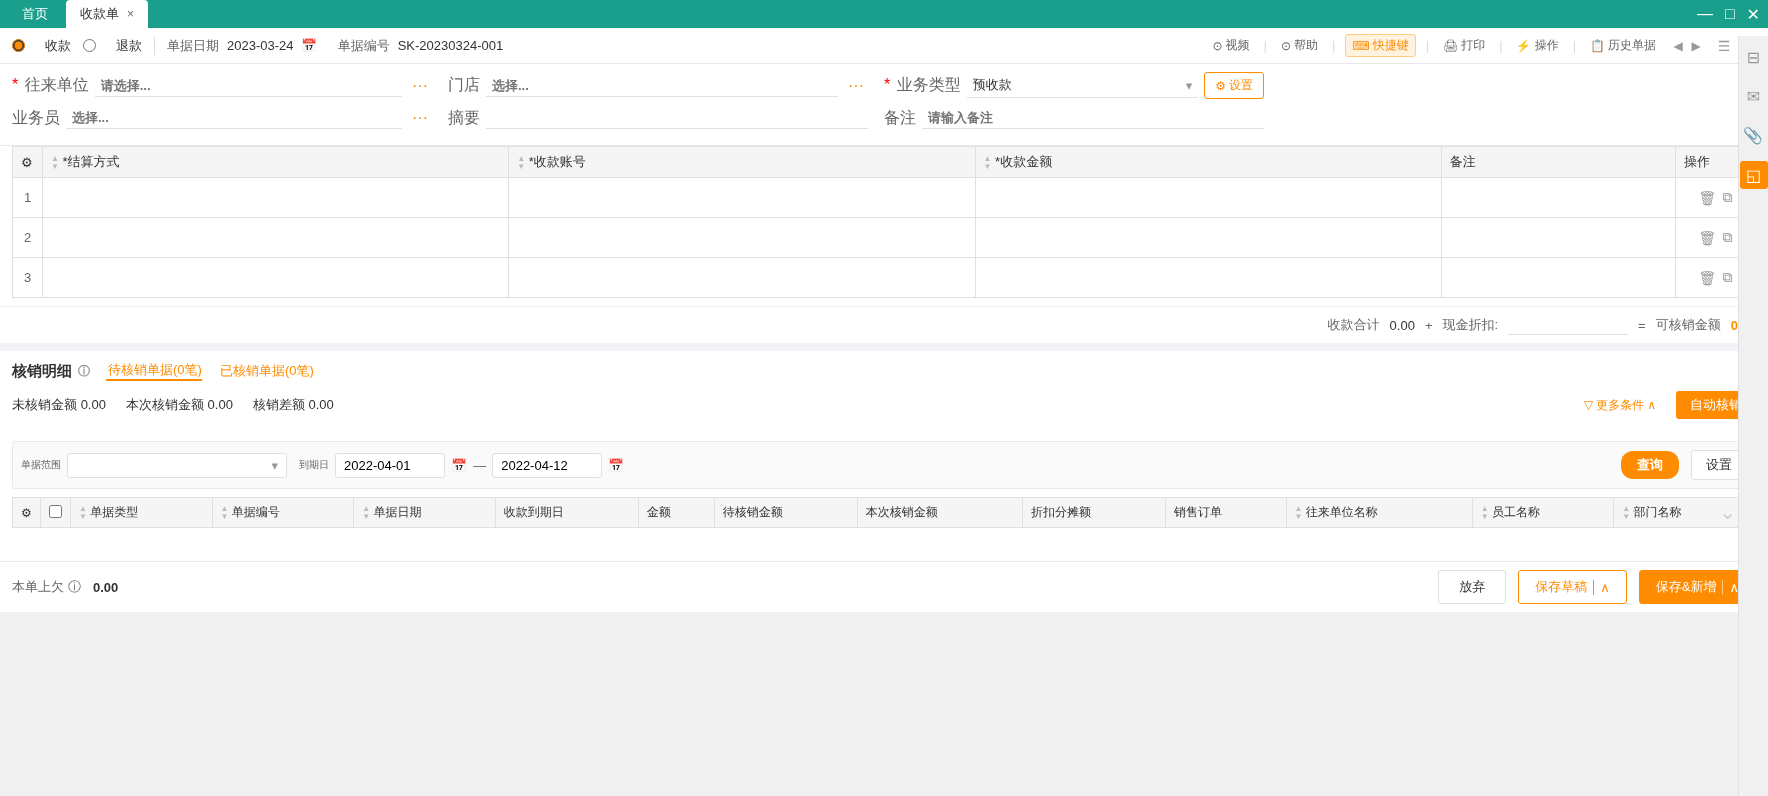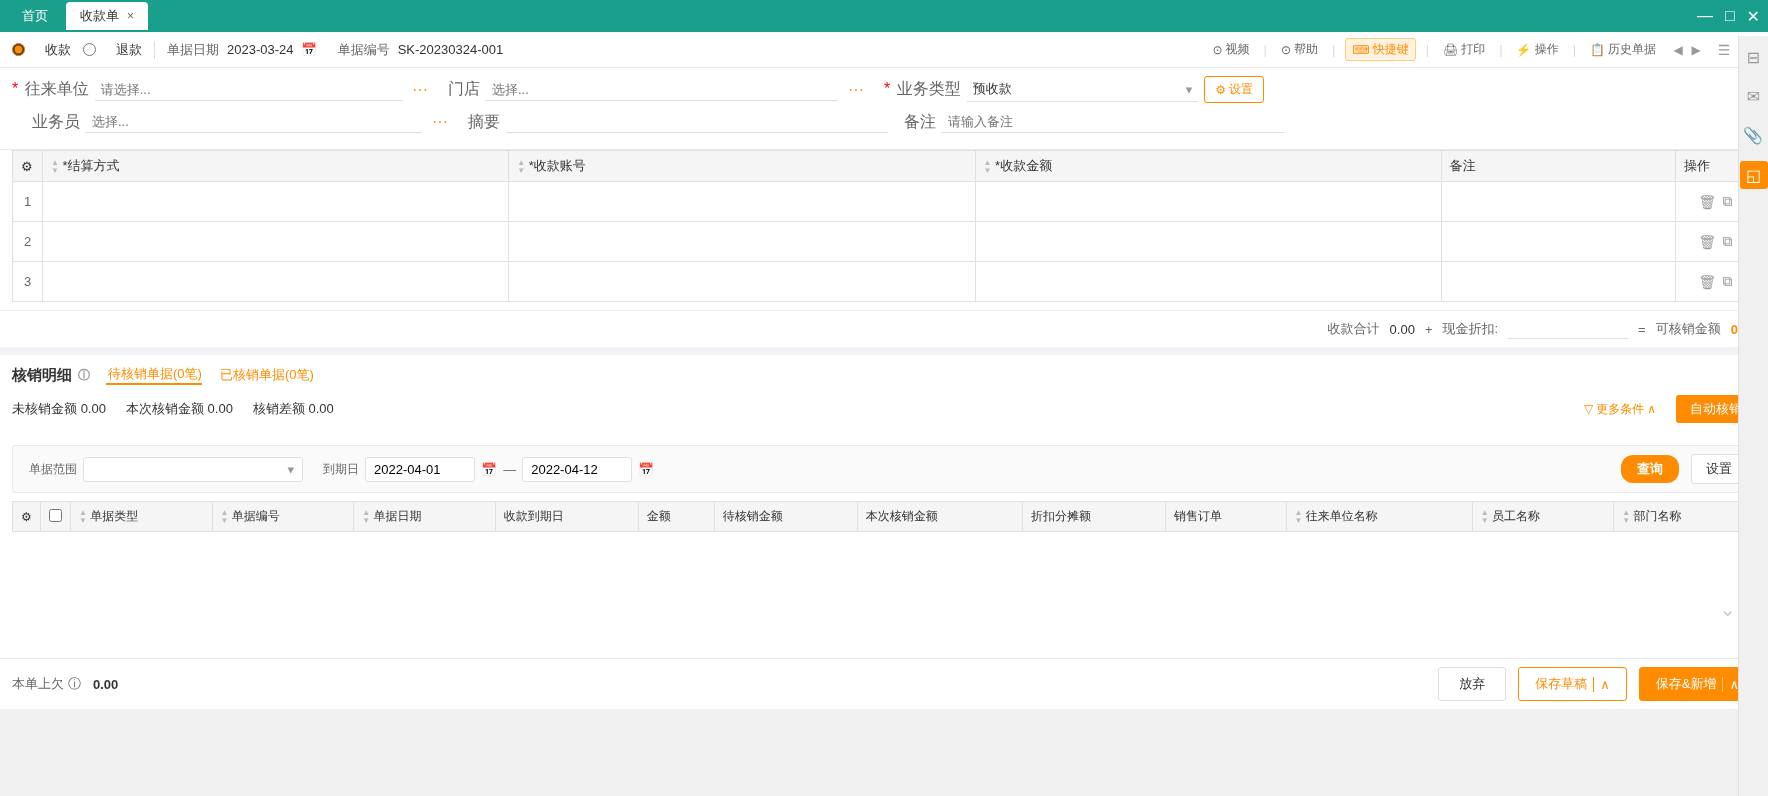--- a/index.html
+++ b/index.html
@@ -43,20 +43,21 @@
 
     
     .form-area { padding: 8px 12px; background: #fff; border-bottom: 1px solid #e8e8e8; }
     .form-row { display: flex; align-items: center; margin-bottom: 8px; gap: 16px; }
     .form-field { display: flex; align-items: center; gap: 6px; flex: 1; }
     .form-field .req { color: #f00; margin-right: 2px; }
     .form-field label { color: #666; white-space: nowrap; font-size: 16px; }
     .form-field .field-input {
       flex: 1; border: none; border-bottom: 1px solid #e0e0e0; padding: 3px 6px; font-size: 13px; color: #999; outline: none;
       background: transparent;
+      font-weight: bold;
     }
     .field-dots { color: #ff8c00; cursor: pointer; font-size: 16px; padding: 0 4px; }
     .form-field .select-field {
       flex: 1; display: flex; align-items: center; justify-content: space-between;
       border: none; border-bottom: 1px solid #e0e0e0; padding: 3px 6px; font-size: 13px; color: #333;
     }
     .settings-btn {
       background: #fff; border: 1px solid #ff8c00; color: #ff8c00; border-radius: 3px;
       padding: 4px 10px; cursor: pointer; font-size: 12px; display: flex; align-items: center; gap: 3px;
     }
@@ -104,21 +105,21 @@
     .stat-item span { color: #333; }
     .filter-link { color: #ff8c00; font-size: 12px; cursor: pointer; display: flex; align-items: center; gap: 3px; }
     .auto-btn {
       background: #ff8c00; color: #fff; border: none; border-radius: 3px;
       padding: 5px 14px; cursor: pointer; font-size: 13px;
     }
 
     
     .filter-fields { display: flex; align-items: center; gap: 12px; padding: 8px; background: #fafafa; border: 1px solid #e8e8e8; border-radius: 3px; margin-bottom: 8px; }
     .filter-field { display: flex; align-items: center; gap: 6px; }
-    .filter-field label { color: #666; font-size: 12px; white-space: nowrap; margin-left: 8px; }
+    .filter-field label { color: #666; font-size: 10px; white-space: nowrap; }
     .filter-select { display: flex; align-items: center; border: 1px solid #e0e0e0; border-radius: 3px; padding: 4px 8px; background: #fff; min-width: 180px; cursor: pointer; }
     .filter-select .arrow { margin-left: 8px; color: #999; }
     .date-input { border: 1px solid #e0e0e0; border-radius: 3px; padding: 4px 8px; font-size: 13px; background: #fff; width: 110px; }
     .date-sep { color: #666; }
     .cal-icon { color: #ff8c00; cursor: pointer; }
     .query-btn { background: #ff8c00; color: #fff; border: none; border-radius: 12px; padding: 5px 16px; cursor: pointer; font-size: 13px; font-weight: bold; }
     .settings-small-btn { background: #fff; border: 1px solid #e0e0e0; border-radius: 3px; padding: 5px 14px; cursor: pointer; font-size: 13px; color: #333; }
 
     
     .bottom-table-area { overflow-x: auto; }
@@ -152,21 +153,21 @@
       background: #f0f0f0; display: flex; flex-direction: column; align-items: center;
       padding-top: 8px; gap: 12px; border-left: 1px solid #e0e0e0; z-index: 100;
     }
     .sidebar-icon { color: #999; font-size: 16px; cursor: pointer; padding: 4px; }
     .sidebar-icon.active { color: #ff8c00; background: #ff8c00; color: #fff; width: 28px; height: 28px; display: flex; align-items: center; justify-content: center; border-radius: 3px; }
     .sort-arrows { display: inline-flex; flex-direction: column; font-size: 8px; line-height: 1; color: #bbb; vertical-align: middle; }
   </style>
 </head>
 <body>
 
-<div style="width:1768px; height:709px; position:relative; overflow:hidden; display:flex; flex-direction:column;">
+<div style="width:1768px; height:612px; position:relative; overflow:hidden; display:flex; flex-direction:column;">
 
   <div class="tab-bar">
     <div class="tab home">
       <span>首页</span>
     </div>
     <div class="tab active">
       <span>收款单</span>
       <span class="close-icon">×</span>
     </div>
     <div class="spacer"></div>
@@ -269,21 +270,21 @@
             <span style="color:#999;">▾</span>
           </div>
           <button class="settings-btn">
             <span>⚙</span>
             <span>设置</span>
           </button>
         </div>
       </div>
       <div class="form-row">
 
-        <div class="form-field" style="max-width:420px;margin-left:20px;">
+        <div class="form-field" style="max-width:420px;">
           <label>
             <span>业务员</span>
           </label>
           <input type="text" class="field-input" placeholder="选择..." style="">
           <span class="field-dots">···</span>
         </div>
 
         <div class="form-field" style="max-width:420px;">
           <label>摘要</label>
           <input type="text" class="field-input" placeholder="" style="">

